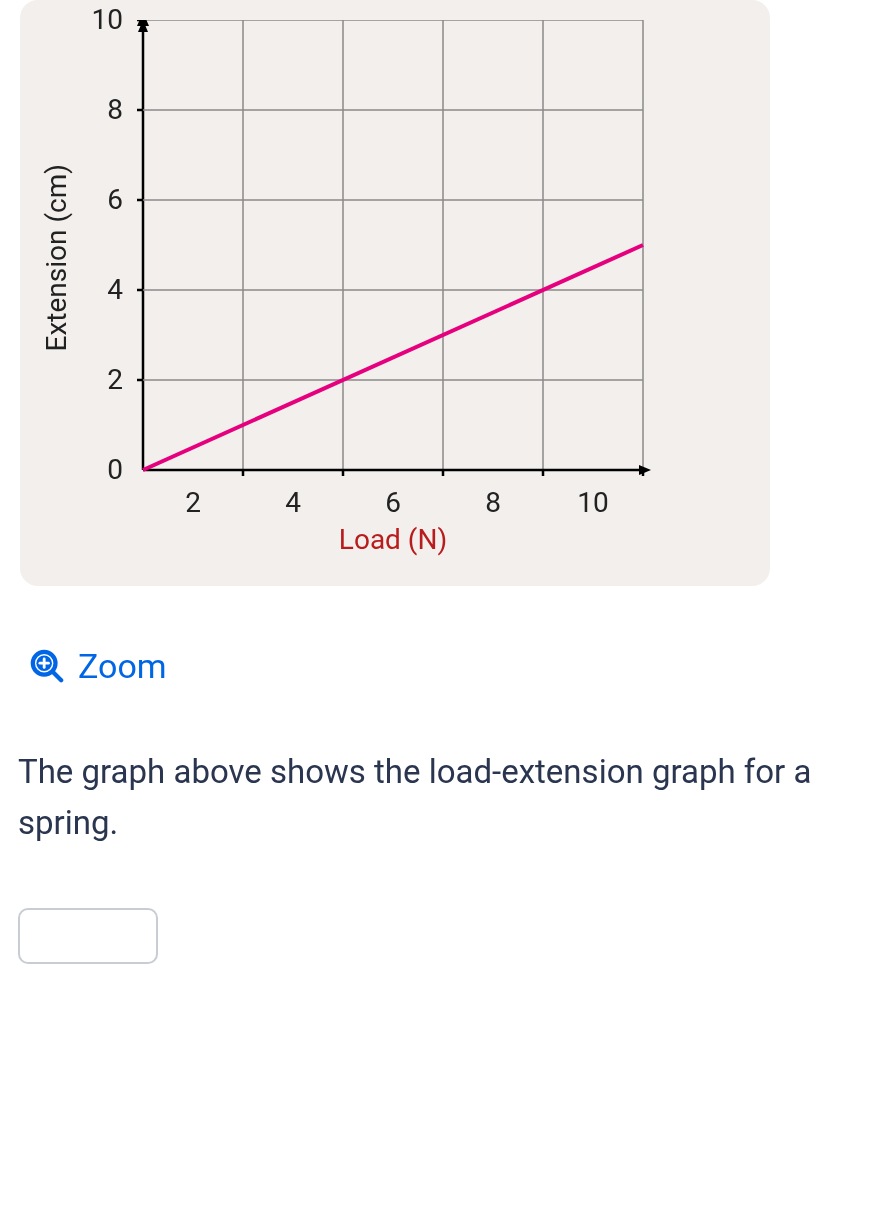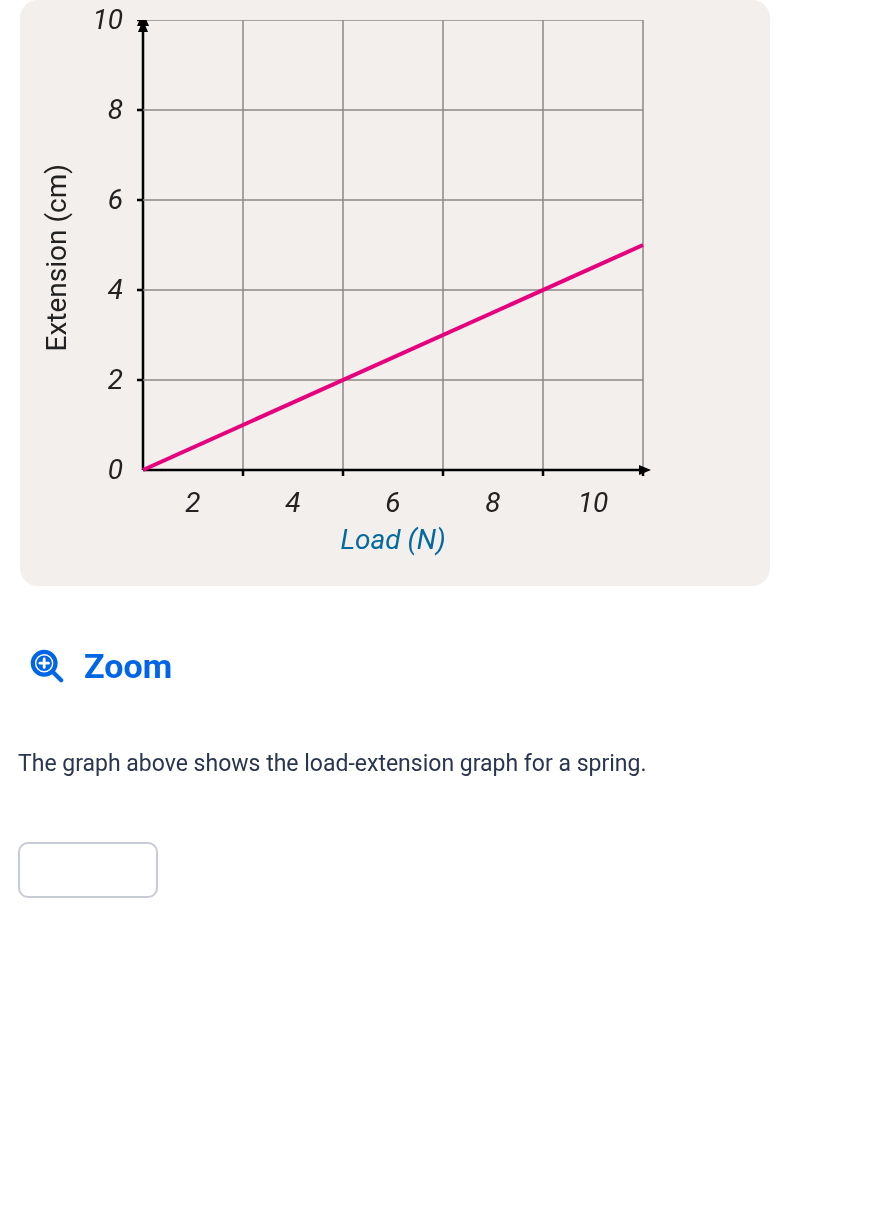--- a/index.html
+++ b/index.html
@@ -28,21 +28,20 @@
     color: #222;
     margin-right: 10px;
     align-self: center;
     position: relative;
     top: -30px;
   }
   .plot-wrap {
     display: flex;
     flex-direction: column;
     align-items: center;
-    font-style: italic;
   }
   .plot-row {
     display: flex;
     align-items: flex-start;
   }
   .y-ticks {
     display: flex;
     flex-direction: column;
     justify-content: space-between;
     height: 450px;
@@ -69,43 +68,43 @@
     margin-left: 50px;
     width: 500px;
     justify-content: space-between;
   }
   .x-ticks span {
     width: 100px;
     text-align: center;
   }
   .x-axis-label {
     font-size: 28px;
-    color: #0369a1;
+    color: #b91c1c;
     margin-top: 4px;
     margin-left: 50px;
   }
   .zoom-link {
     display: flex;
     align-items: center;
-    gap: 20px;
+    gap: 14px;
     margin: 60px 30px 0 30px;
     color: #0066e6;
     font-size: 34px;
-    font-weight: 700;
+    font-weight: 400;
     cursor: pointer;
     text-decoration: none;
   }
   .zoom-icon {
     width: 34px;
     height: 34px;
     flex-shrink: 0;
   }
   .question-text {
     margin: 60px 18px 0 18px;
-    font-size: 23px;
+    font-size: 33px;
     line-height: 1.55;
     color: #2a3550;
     font-weight: 400;
   }
   .question-text p {
     margin-bottom: 30px;
   }
   .answer-input {
     margin: 30px 18px 0 18px;
     width: 140px;

